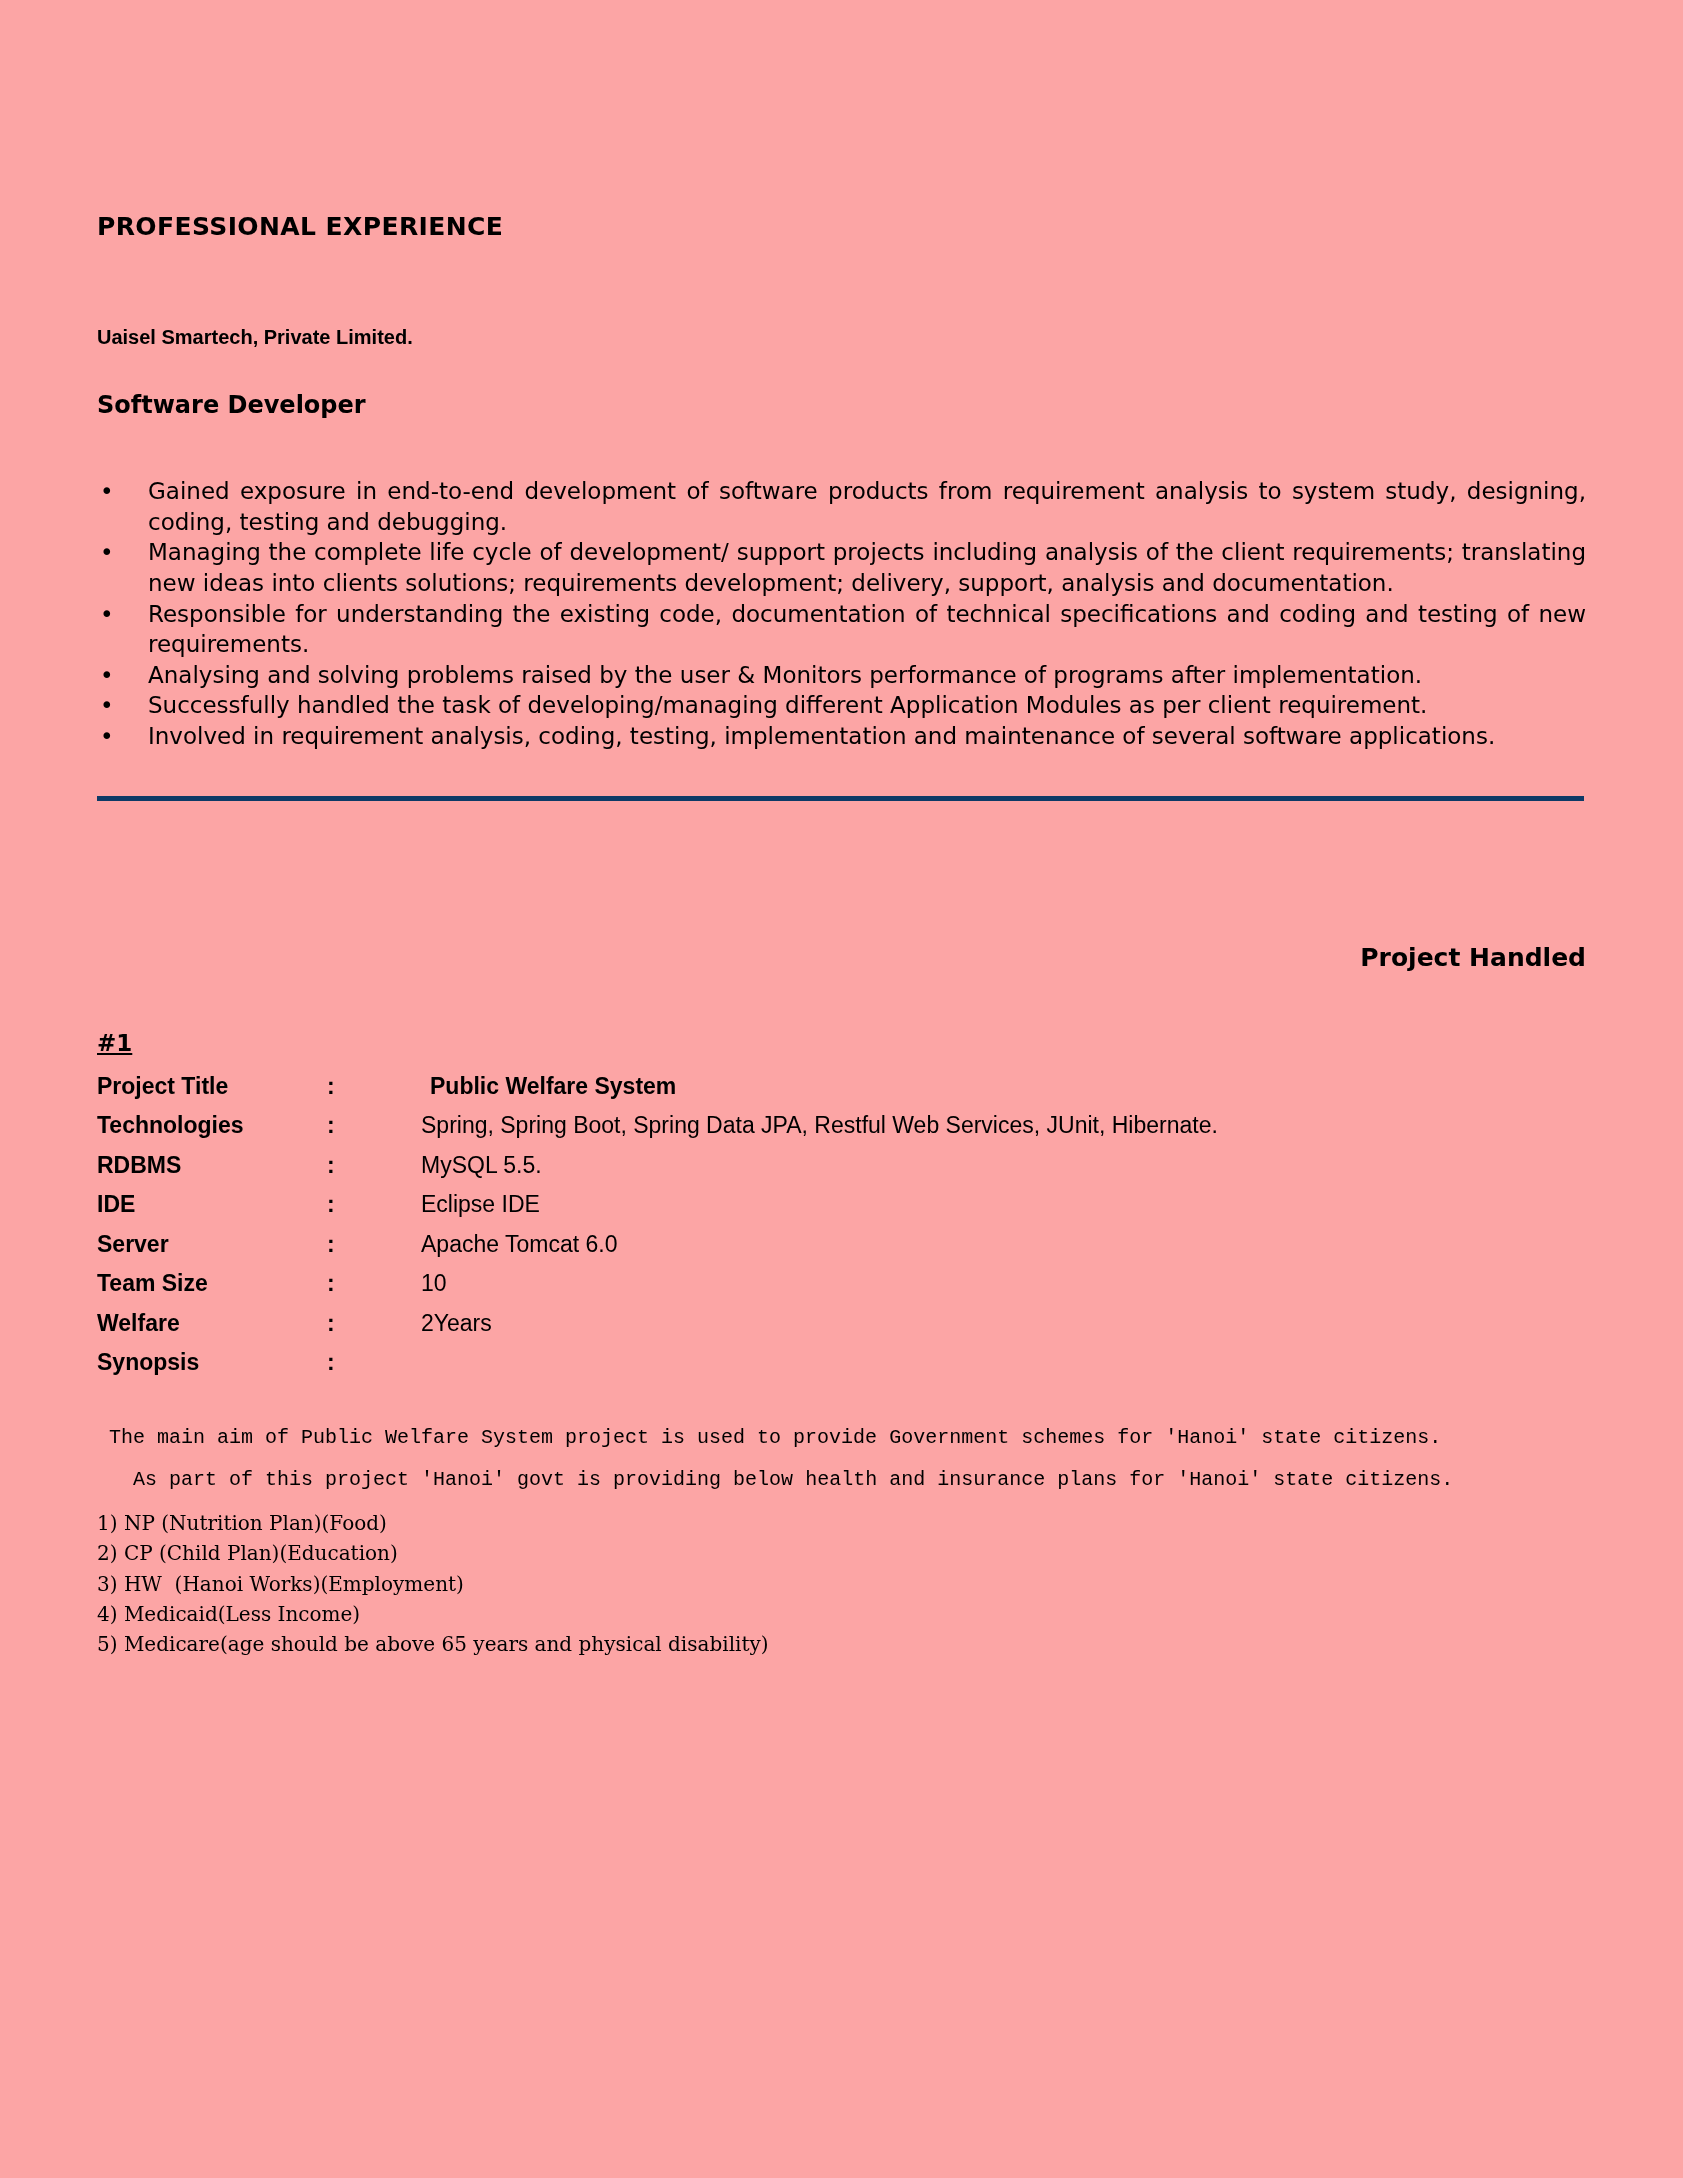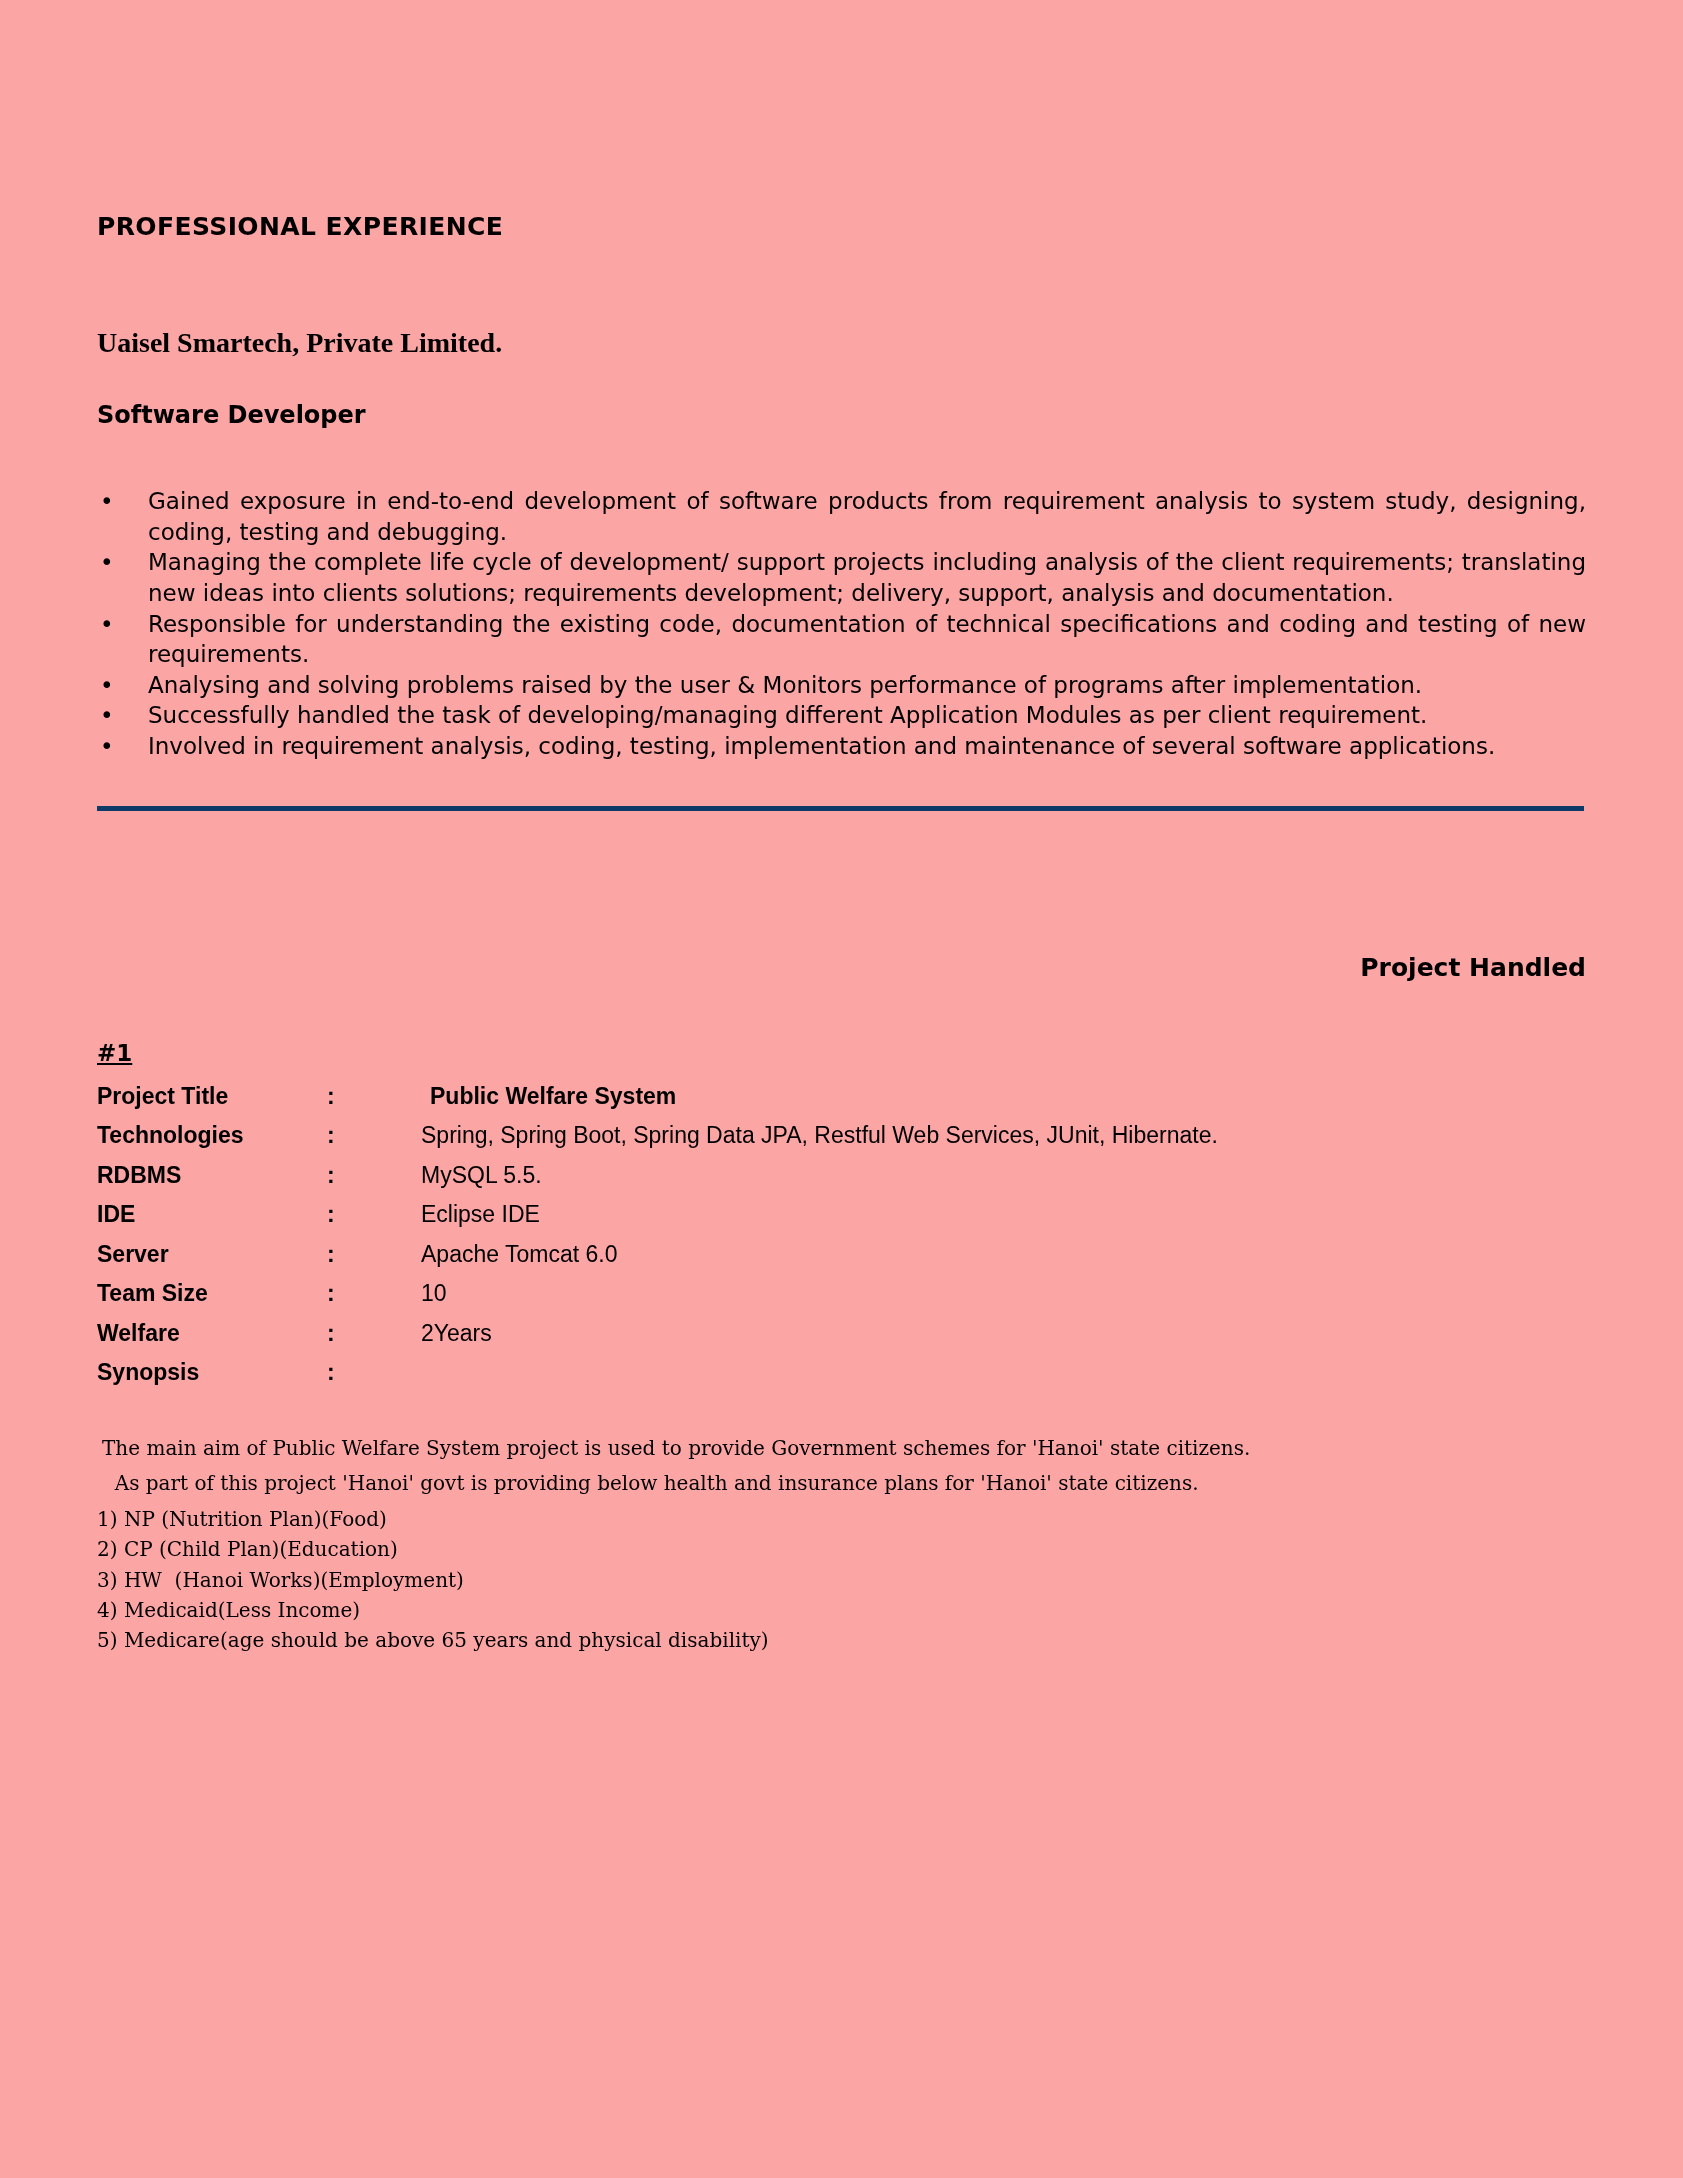--- a/index.html
+++ b/index.html
@@ -27,23 +27,23 @@
   .section-heading {
     font-family: "DejaVu Sans", sans-serif;
     font-weight: bold;
     font-size: 25px;
     letter-spacing: 0.4px;
     margin-top: 211px;
     line-height: 1.25;
   }
 
   .company-name {
-    font-family: Liberation Serif, serif;
-    font-weight: bold;
-    font-size: 28px;
+    font-family: Liberation Sans, sans-serif;
+    font-weight: bold;
+    font-size: 20px;
     margin-top: 83px;
     line-height: 1.25;
   }
 
   .job-title {
     font-family: "DejaVu Sans", sans-serif;
     font-weight: bold;
     font-size: 24px;
     margin-top: 40px;
     line-height: 1.25;
@@ -133,22 +133,23 @@
 
   
   .synopsis {
     margin-top: 40px;
     font-family: "DejaVu Serif", serif;
     font-size: 20px;
     line-height: 1.52;
     color: #000000;
   }
   .synopsis p {
-    margin: 5px;
+    margin: 12px;
     white-space: pre-wrap;
+    font-family: Liberation Mono, monospace;
   }
   .synopsis .plan-list {
     list-style: none;
     margin: 0;
     padding: 0;
   }
   .synopsis .plan-list li {
     white-space: pre-wrap;
   }
 </style>

